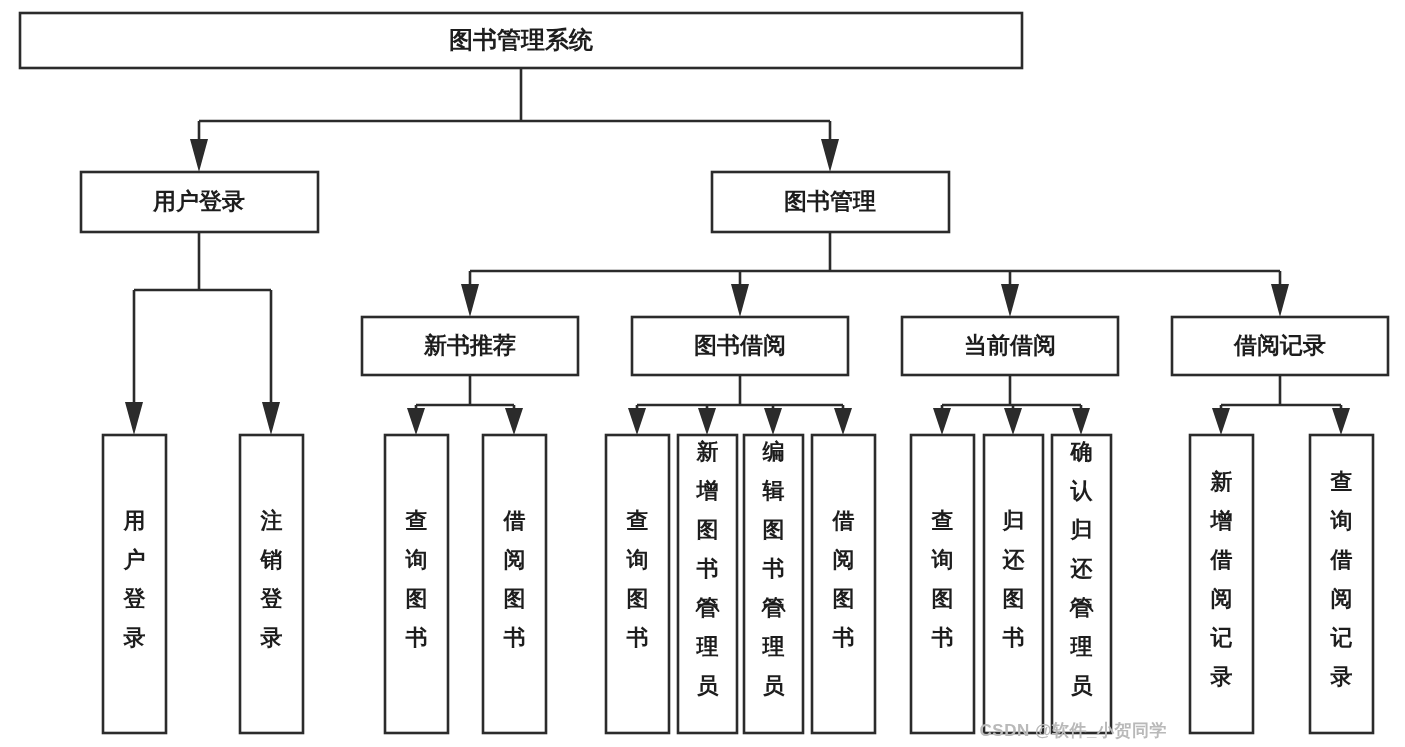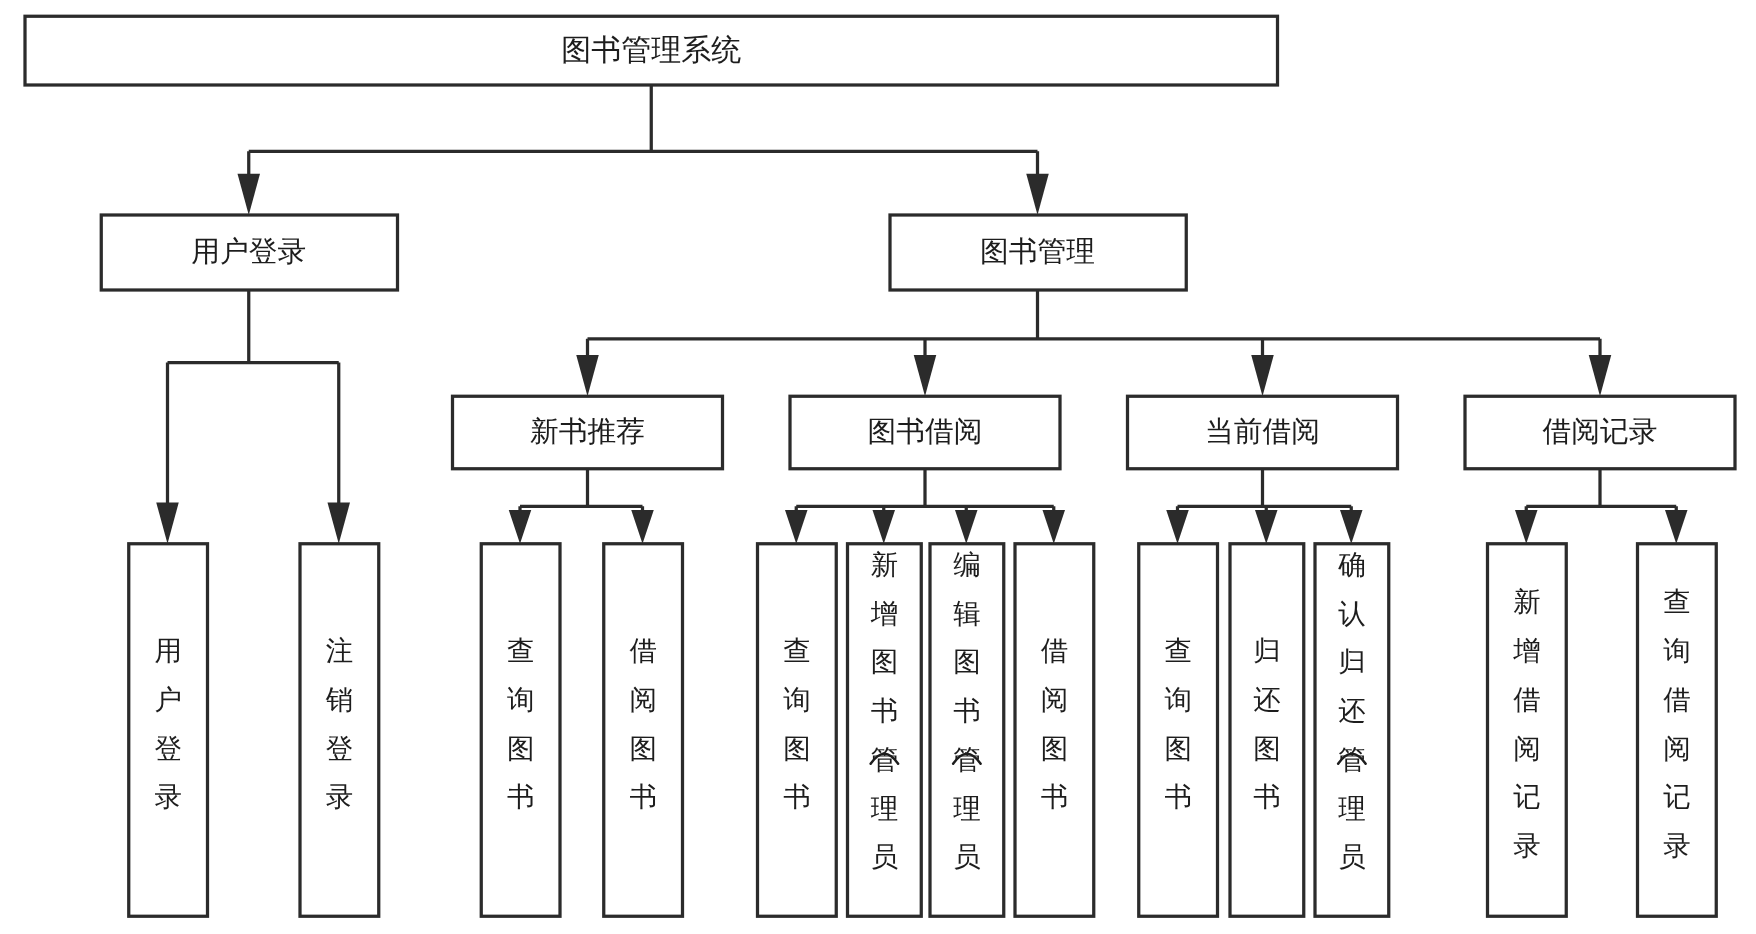--- a/index.html
+++ b/index.html
@@ -11,20 +11,21 @@
     width: 1405px;
     height: 747px;
     font-family: "Liberation Sans", "DejaVu Sans", sans-serif;
     overflow: hidden;
     position: relative;
   }
   #diagram-root {
     position: relative;
     width: 1175px;
     height: 747px;
+    font-weight: bold;
   }
   svg.diagram-canvas {
     position: absolute;
     top: 0;
     left: 0;
     width: 1405px;
     height: 747px;
     display: block;
   }
   .node-box {
@@ -225,13 +226,14 @@
           <rect class="node-box" x="1190" y="435" width="63" height="298"></rect>
           <text class="leaf-label" x="1221.5" y="489"><tspan x="1221.5">新</tspan><tspan x="1221.5" dy="39">增</tspan><tspan x="1221.5" dy="39">借</tspan><tspan x="1221.5" dy="39">阅</tspan><tspan x="1221.5" dy="39">记</tspan><tspan x="1221.5" dy="39">录</tspan></text>
         </g>
         <g>
           <rect class="node-box" x="1310" y="435" width="63" height="298"></rect>
           <text class="leaf-label" x="1341.5" y="489"><tspan x="1341.5">查</tspan><tspan x="1341.5" dy="39">询</tspan><tspan x="1341.5" dy="39">借</tspan><tspan x="1341.5" dy="39">阅</tspan><tspan x="1341.5" dy="39">记</tspan><tspan x="1341.5" dy="39">录</tspan></text>
         </g>
       </g>
   </svg>
 
+  <div class="watermark">CSDN @软件_小贺同学</div>
 </div>
 
 </body></html>

